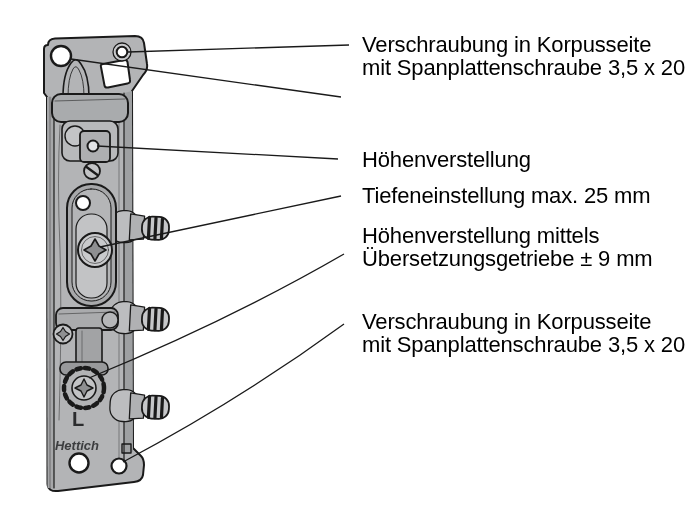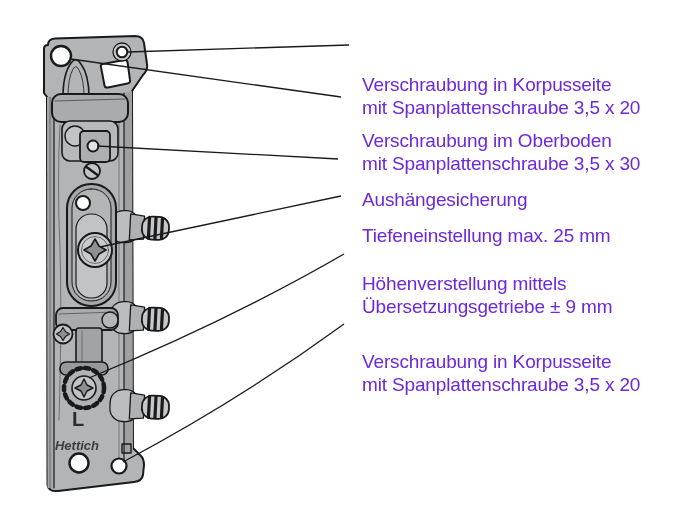--- a/index.html
+++ b/index.html
@@ -2,22 +2,22 @@
 <html><head>
 <meta charset="utf-8">
 <style>
   html,body{margin:0;padding:0;background:#ffffff;}
   .stage{
     position:relative;width:700px;height:521px;background:#ffffff;
     font-family:"Liberation Sans",sans-serif;overflow:hidden;
   }
   .stage svg{position:absolute;left:0;top:0;}
   .anno{
-    position:absolute;left:362px;font-size:19px;line-height:23px;
-    color:#6d28d9;letter-spacing:-0.15px;white-space:nowrap;margin-top:40px;
+    position:absolute;left:362px;font-size:22px;line-height:23px;
+    color:#000000;letter-spacing:-0.15px;white-space:nowrap;
   }
   .anno .line{display:block;}
   svg text{font-family:"Liberation Sans",sans-serif;}
 </style>
 </head>
 <body>
 
 <div class="stage">
 
   <svg width="700" height="521" viewBox="0 0 700 521">
@@ -122,31 +122,27 @@
       <path d="M100,247 L341,196"></path>
       <path d="M89,378 Q230,320 344,254"></path>
       <path d="M123,462 Q240,400 344,324"></path>
     </g>
   </svg>
 
   <div class="anno" style="top:33px">
     <span class="line">Verschraubung in Korpusseite</span>
     <span class="line">mit Spanplattenschraube 3,5 x 20</span>
   </div>
-  <div class="anno" style="top:89px">
-    <span class="line">Verschraubung im Oberboden</span>
-    <span class="line">mit Spanplattenschraube 3,5 x 30</span>
-  </div>
   <div class="anno" style="top:148px">
-    <span class="line">Aushängesicherung</span>
+    <span class="line">Höhenverstellung</span>
   </div>
   <div class="anno" style="top:184px">
     <span class="line">Tiefeneinstellung max. 25 mm</span>
   </div>
-  <div class="anno" style="top:232px">
+  <div class="anno" style="top:224px">
     <span class="line">Höhenverstellung mittels</span>
     <span class="line">Übersetzungsgetriebe ± 9 mm</span>
   </div>
   <div class="anno" style="top:310px">
     <span class="line">Verschraubung in Korpusseite</span>
     <span class="line">mit Spanplattenschraube 3,5 x 20</span>
   </div>
 
 </div>
 

